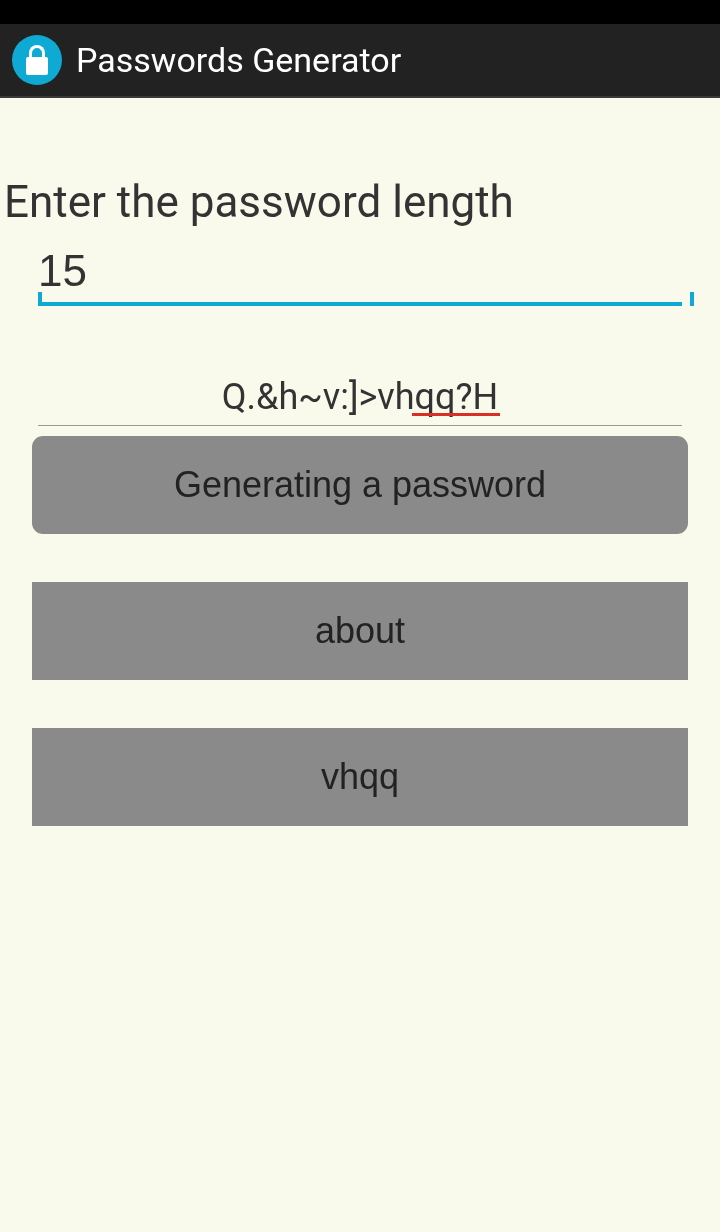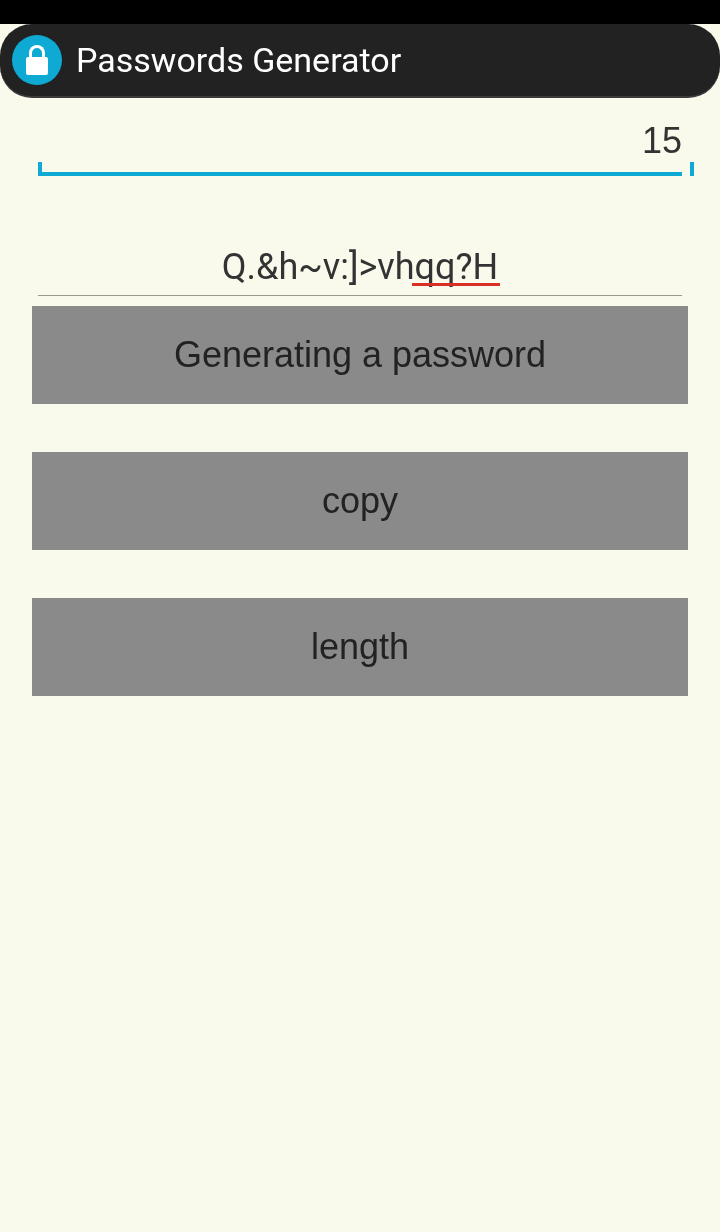--- a/index.html
+++ b/index.html
@@ -14,21 +14,20 @@
       height: 24px;
       background: #000;
     }
     .header {
       height: 74px;
       background: #222222;
       display: flex;
       align-items: center;
       padding: 0 12px;
       border-bottom: 2px solid #3a3a3a;
-      border-radius: 32px;
     }
     .lock-circle {
       width: 50px;
       height: 50px;
       border-radius: 50%;
       background: #0faad4;
       display: flex;
       align-items: center;
       justify-content: center;
       margin-right: 14px;
@@ -74,22 +73,22 @@
       margin-top: 78px;
       margin-left: -28px;
       font-weight: 400;
     }
     .length-input {
       width: 644px;
       height: 60px;
       border: none;
       border-bottom: 4px solid #0faad4;
       background: transparent;
-      font-size: 36px;
-      text-align: right;
+      font-size: 44px;
+      text-align: left;
       color: #333;
       margin-top: 18px;
       padding-bottom: 6px;
       position: relative;
       margin-left: 6px;
     }
     .length-wrap {
       position: relative;
     }
     .length-wrap::before, .length-wrap::after {
@@ -128,43 +127,44 @@
       background: #8a8a8a;
       color: #222;
       font-size: 36px;
       border: none;
       display: flex;
       align-items: center;
       justify-content: center;
       margin-top: 48px;
       cursor: pointer;
     }
-    .btn:first-of-type { margin-top: 10px; }
+    .btn:first-of-type { margin-top: 10px; border-radius: 11px; }
   </style>
 </head>
 <body>
 
 <div class="status-bar"></div>
 
 <div class="header">
   <div class="lock-circle">
     <div class="lock-icon">
       <div class="lock-shackle"></div>
       <div class="lock-body"></div>
     </div>
   </div>
   <div class="header-title">Passwords Generator</div>
 </div>
 
 <div class="content">
+  <div class="label">Enter the password length</div>
   <div class="length-wrap">
     <input class="length-input" type="text" value="15" style="">
   </div>
 
   <div style="position:relative;">
     <input class="password-output" type="text" readonly="" value="Q.&amp;h~v:]&gt;vhqq?H" style="">
     <div class="spell-underline" style="left:380px; width:88px;"></div>
   </div>
 
   <button class="btn">Generating a password</button>
-  <button class="btn">copy</button>
-  <button class="btn">length</button>
+  <button class="btn">about</button>
+  <button class="btn">vhqq</button>
 </div>
 
 </body></html>

